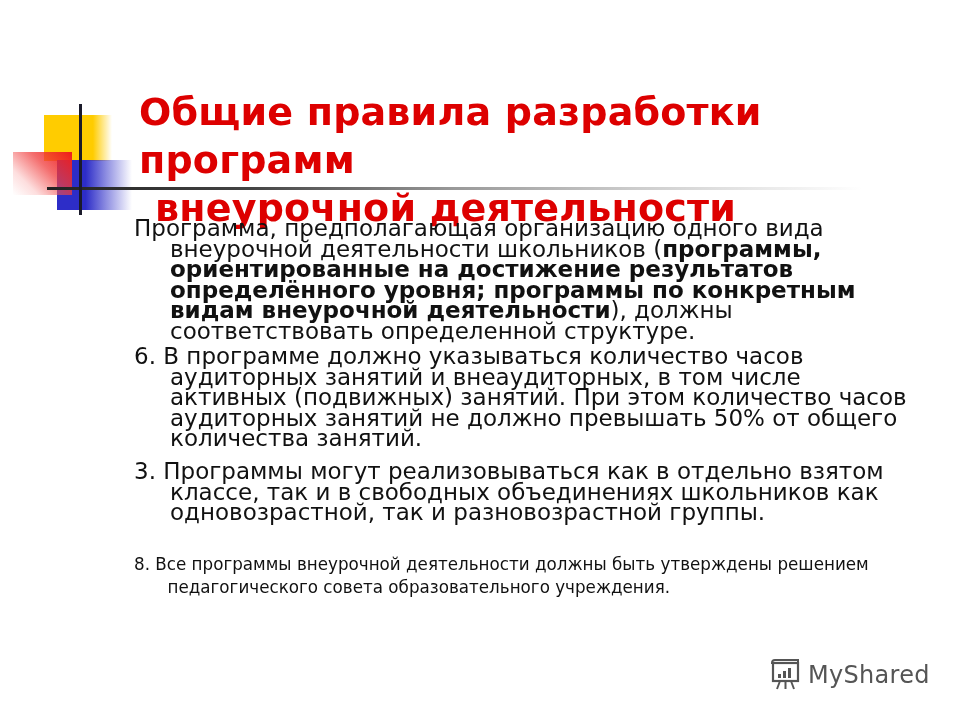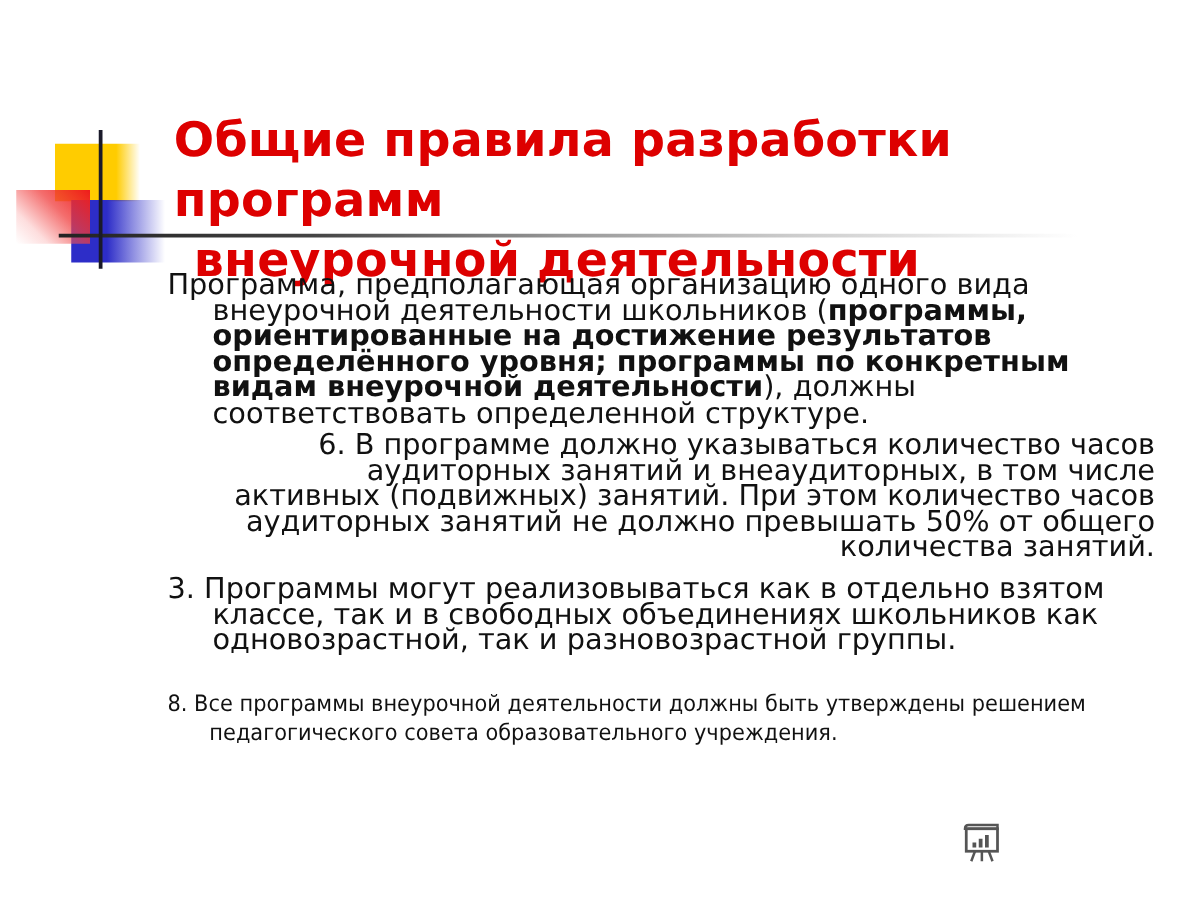--- a/index.html
+++ b/index.html
@@ -33,21 +33,21 @@
   .title .l2 { display:block; padding-left:16px; }
   .title .l1 { display:block; }
   .body { position:absolute; left:134px; top:218px; width:790px; }
   .para {
     position:absolute; left:0; width:790px;
     font-size:23px; line-height:20.5px; color:#111;
     padding-left:36px; text-indent:-36px; box-sizing:border-box;
   }
   .para b { font-weight:bold; }
   .p1 { top:0px; }
-  .p6 { top:128px;text-align:right; }
+  .p6 { top:128px; }
   .p7 { top:243px; }
   .p8 { top:334px; transform:scaleX(0.93); transform-origin:left top; width:850px; font-size:18px; line-height:23px; }
   .logo {
     position:absolute; left:768px; top:657px; height:36px; display:flex; align-items:center; gap:6px;
   }
   .logo-icon { width:34px; height:34px; }
   .logo-text { font-family:"DejaVu Sans", sans-serif; font-size:24px; color:#555; letter-spacing:0.3px; }
 </style>
 </head>
 <body>
@@ -76,13 +76,14 @@
   <svg class="logo-icon" viewBox="0 0 34 34">
     <path d="M4 5 Q4 2 7 2 L30 2 L30 5 L7 5 Z" fill="none" stroke="#555" stroke-width="2"></path>
     <rect x="5" y="5" width="25" height="18" fill="none" stroke="#555" stroke-width="2.2"></rect>
     <rect x="10" y="16" width="3" height="4" fill="#555"></rect>
     <rect x="15" y="13" width="3" height="7" fill="#555"></rect>
     <rect x="20" y="10" width="3" height="10" fill="#555"></rect>
     <line x1="12" y1="23" x2="9" y2="31" stroke="#555" stroke-width="2"></line>
     <line x1="17.5" y1="23" x2="17.5" y2="31" stroke="#555" stroke-width="2"></line>
     <line x1="23" y1="23" x2="26" y2="31" stroke="#555" stroke-width="2"></line>
   </svg>
+  <span class="logo-text">MyShared</span>
 </div>
 
 </body></html>

